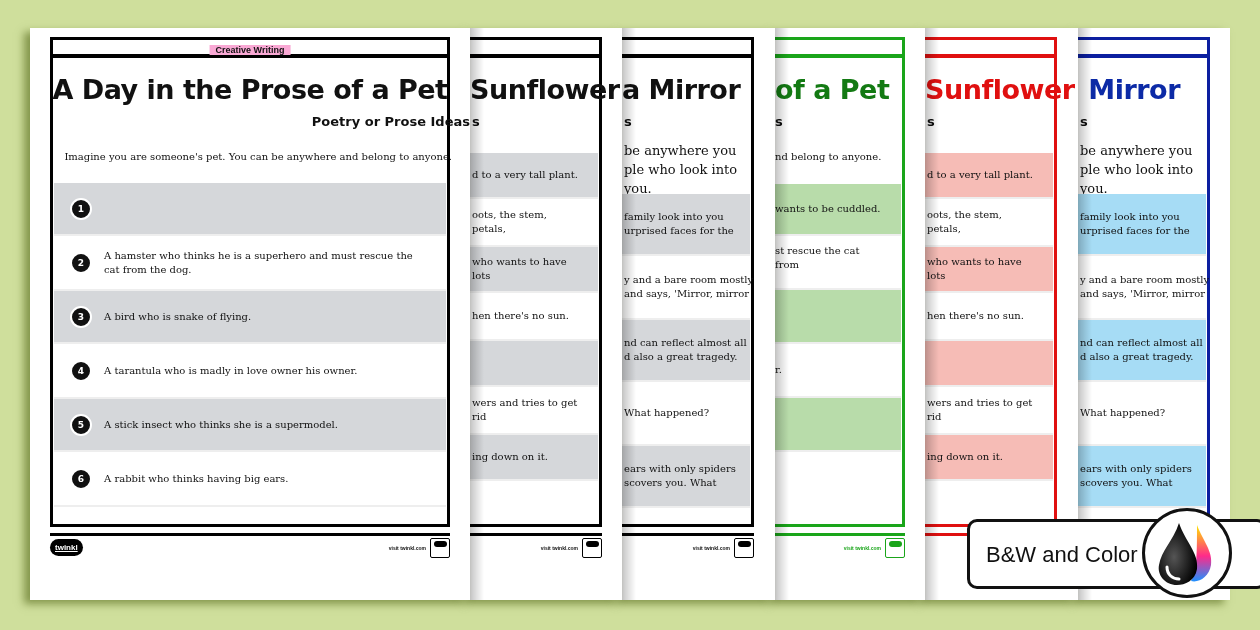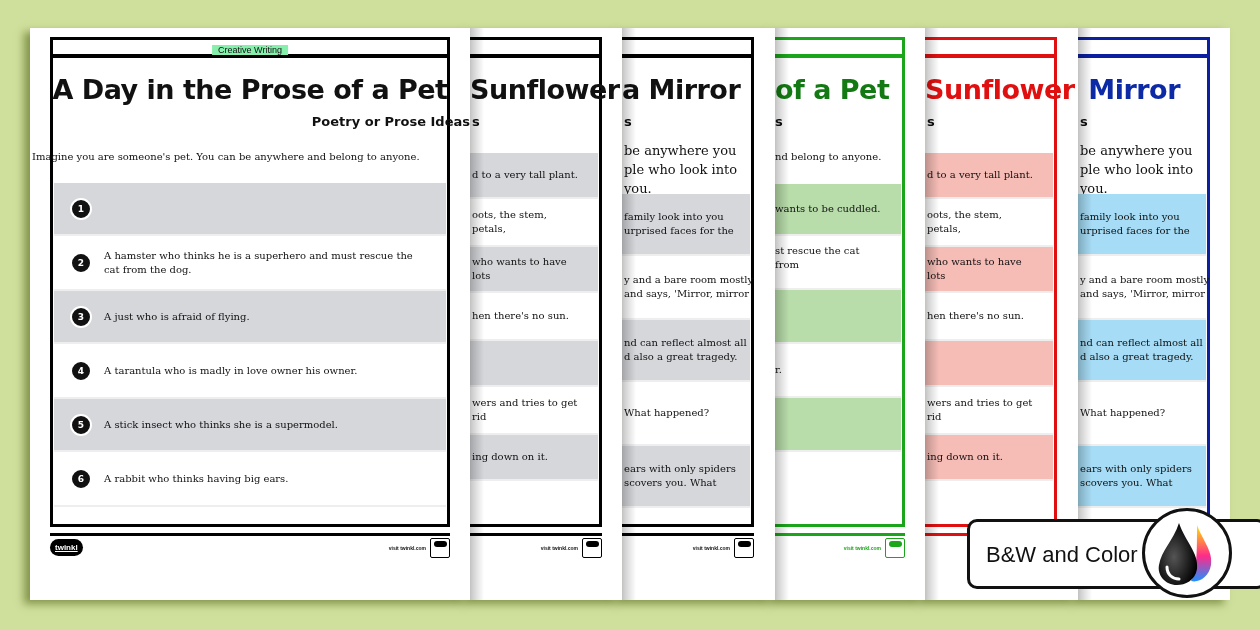--- a/index.html
+++ b/index.html
@@ -32,24 +32,25 @@
   }
   .hdr-line {
     position: absolute;
     left: 0; right: 0; top: 14px;
     border-top: 4px solid #000;
   }
   .hdr-label {
     position: absolute;
     top: 5px; left: 50%;
     transform: translateX(-50%);
-    background: #86efac;
+    background: #f9a8d4;
     padding: 0 6px;
     font-size: 9px;
     font-family: "Liberation Sans", sans-serif;
+    font-weight: bold;
   }
   .title {
     position: absolute;
     left: 0; right: 0; top: 46px;
     text-align: center;
     font-weight: bold;
     font-size: 27px;
     font-family: "DejaVu Sans", sans-serif;
     white-space: nowrap;
     letter-spacing: -0.5px;
@@ -57,22 +58,22 @@
   .subtitle {
     position: absolute;
     left: 0; right: 0; top: 86px;
     text-align: right;
     font-weight: bold;
     font-size: 13px;
     font-family: "DejaVu Sans", sans-serif;
   }
   .intro {
     position: absolute;
-    left: 2px; right: 18px; top: 120px;
-    text-align: left;
+    left: 18px; right: 18px; top: 120px;
+    text-align: right;
     font-size: 10px;
     font-family: "DejaVu Serif", serif;
     line-height: 18px;
   }
   .intro.big { font-size: 13px; top: 113px; line-height: 19px; }
   .rows {
     position: absolute;
     left: 4px; right: 4px;
     top: 145px;
   }
@@ -400,21 +401,21 @@
     <div class="rows" style="top:155px; left:24px; right:24px;">
       <div class="row shade" style="height:53px;">
         <span class="num">1</span>
       </div>
       <div class="row" style="height:55px;">
         <span class="num">2</span>
         <span class="txt">A hamster who thinks he is a superhero and must rescue the cat from the dog.</span>
       </div>
       <div class="row shade" style="height:53px;">
         <span class="num">3</span>
-        <span class="txt">A just who is afraid of flying.</span>
+        <span class="txt">A bird who is snake of flying.</span>
       </div>
       <div class="row" style="height:55px;">
         <span class="num">4</span>
         <span class="txt">A tarantula who is madly in love owner his owner.</span>
       </div>
       <div class="row shade" style="height:53px;">
         <span class="num">5</span>
         <span class="txt">A stick insect who thinks she is a supermodel.</span>
       </div>
       <div class="row" style="height:55px;">

